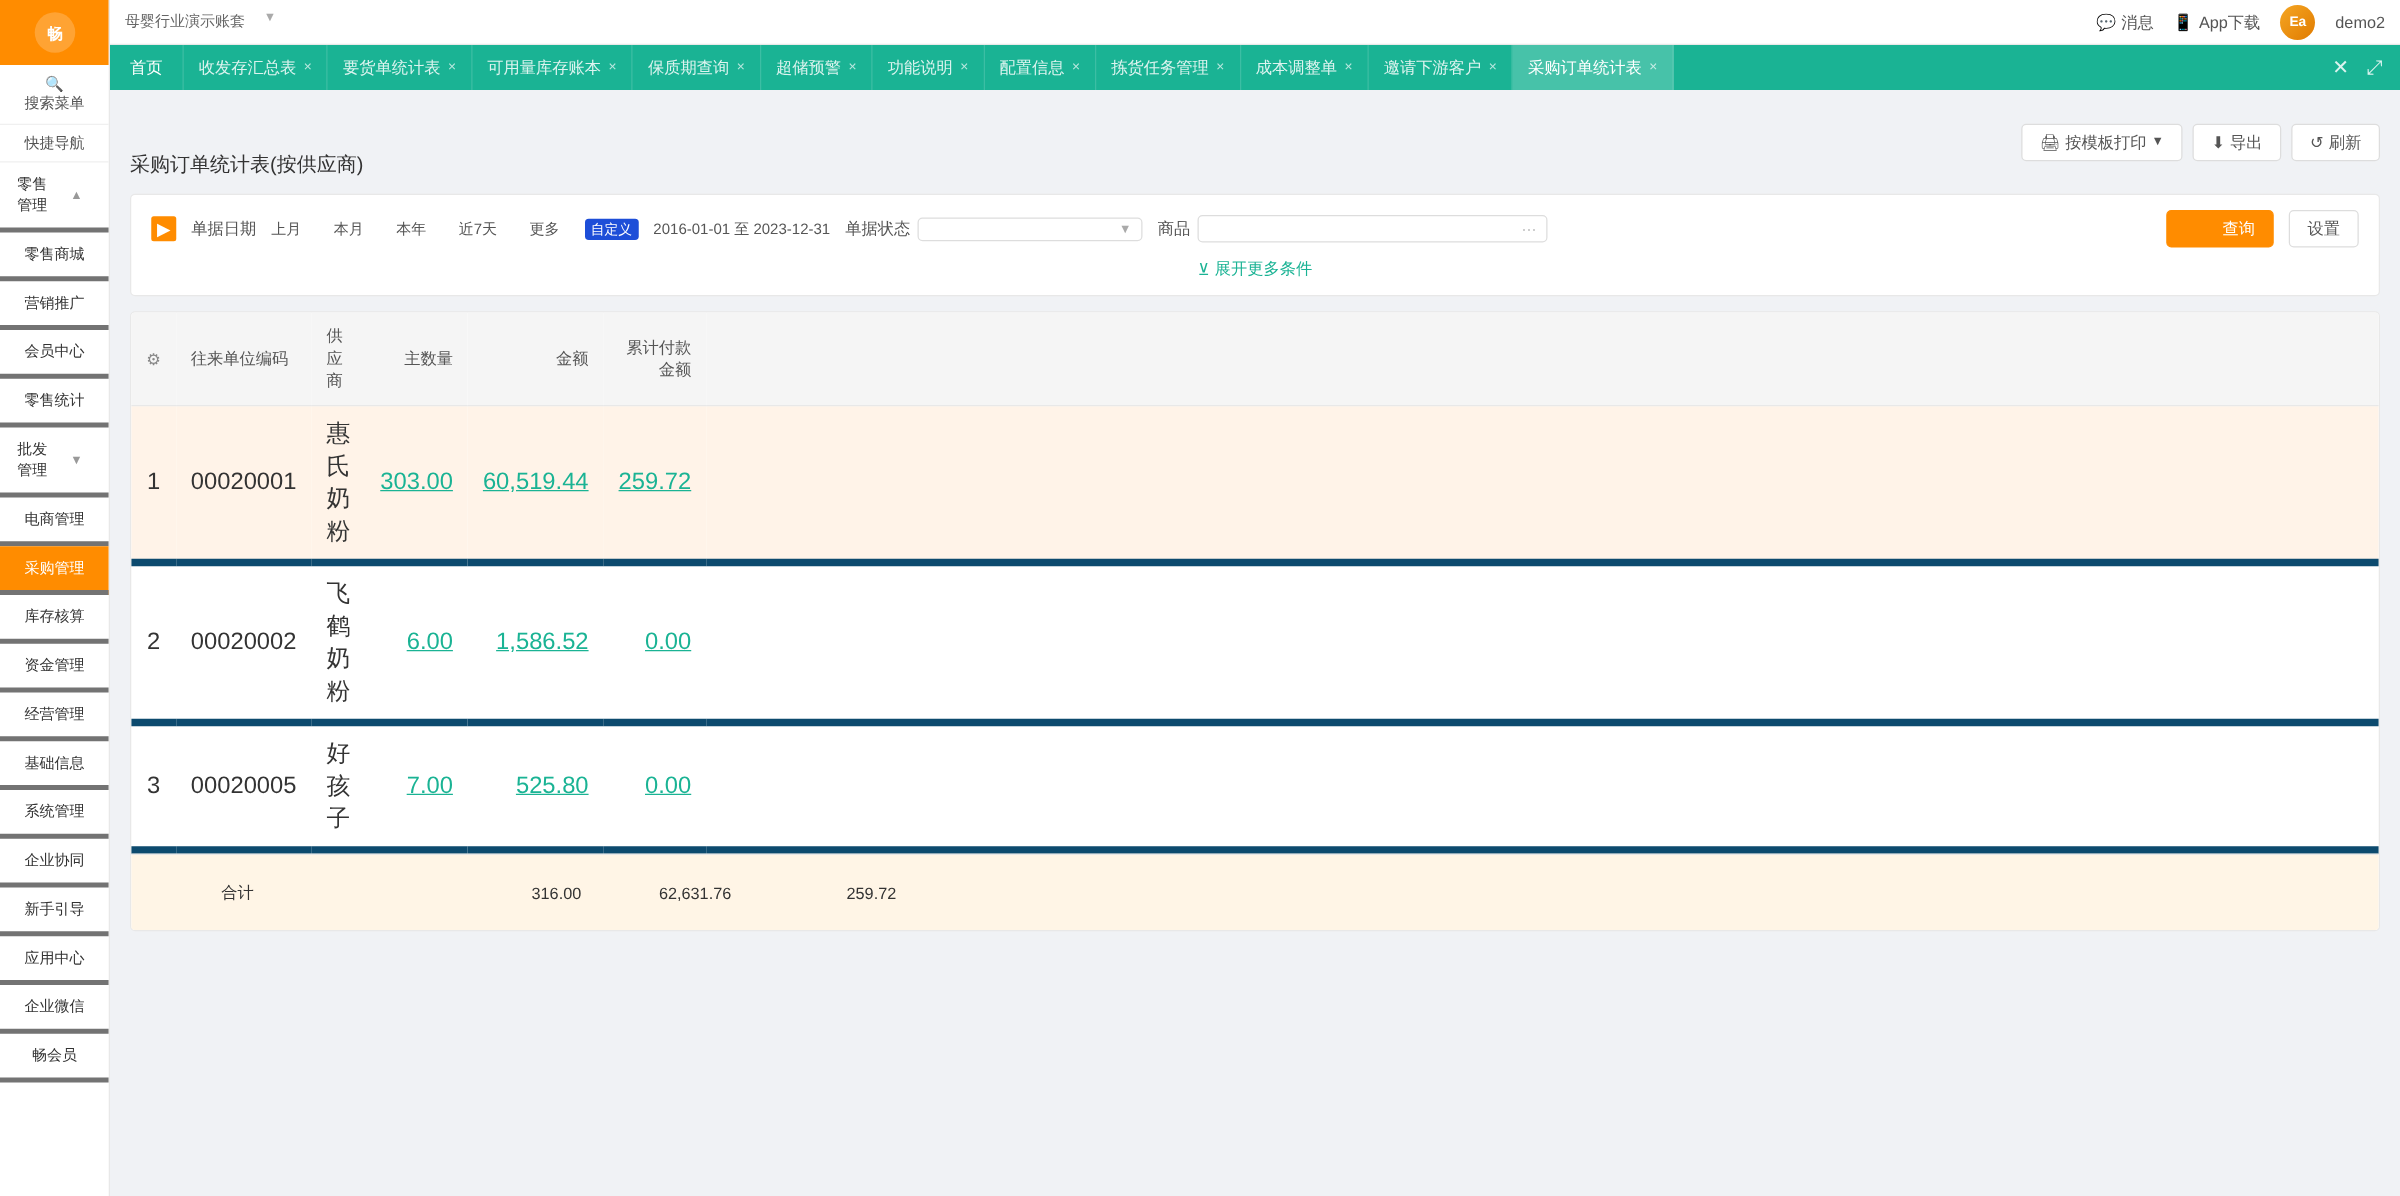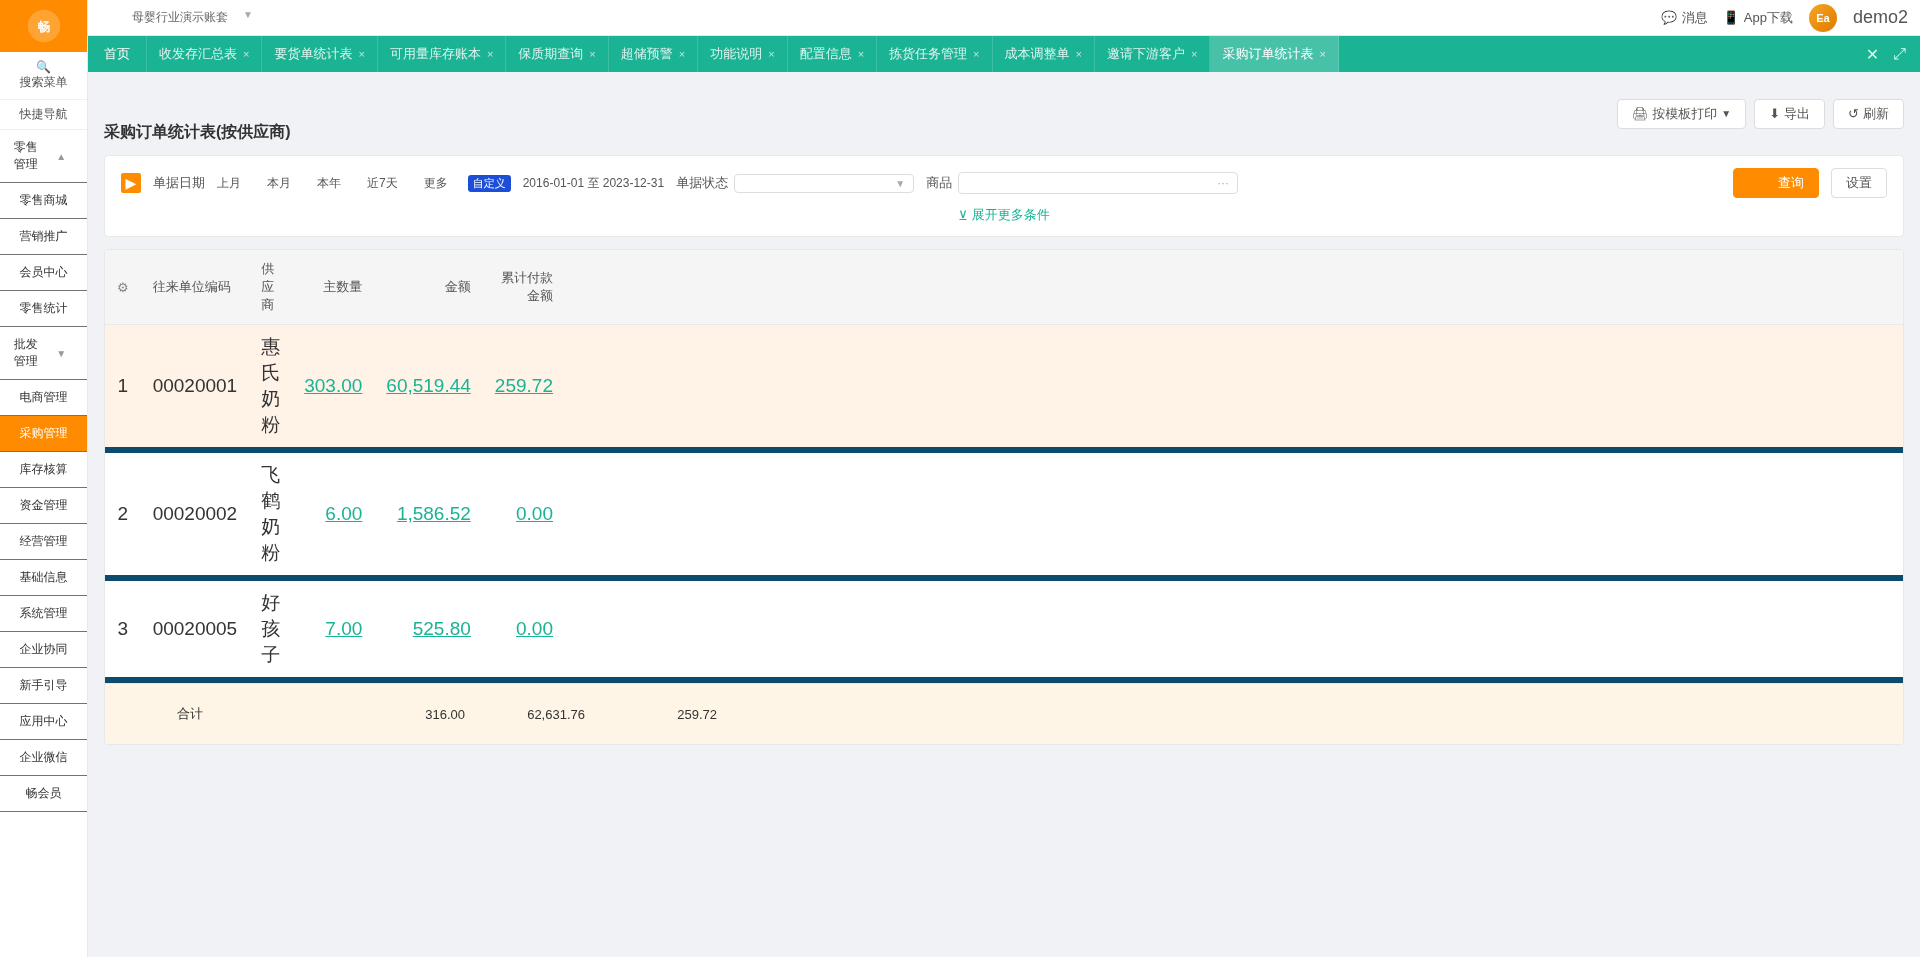--- a/index.html
+++ b/index.html
@@ -48,21 +48,21 @@
       color: #555;
       cursor: pointer;
       border-bottom: 1px solid #f0f0f0;
     }
     .sidebar-item {
       padding: 10px 4px;
       text-align: center;
       font-size: 12px;
       color: #333;
       cursor: pointer;
-      border-bottom: 1px solid #737373;
+      border-bottom: 4px solid #737373;
       display: flex;
       align-items: center;
       justify-content: center;
       padding: 9px 8px;
     }
     .sidebar-item.active { background: #ff8c00; color: #fff; }
     .sidebar-item span { flex: 1; text-align: center; }
     .sidebar-item .arrow { font-size: 10px; color: #999; }
 
     
@@ -81,21 +81,20 @@
       align-items: center;
       padding: 0 12px;
       height: 36px;
       flex-shrink: 0;
     }
     .topbar-title {
       font-size: 12px;
       color: #666;
       display: flex;
       gap: 15px;
-      margin-left: 32px;
     }
     .topbar-right {
       margin-left: auto;
       display: flex;
       align-items: center;
       gap: 16px;
       font-size: 13px;
       color: #555;
     }
     .topbar-right .msg { display: flex; align-items: center; gap: 4px; cursor: pointer; }
@@ -160,21 +159,21 @@
     }
 
     .page-header {
       display: flex;
       align-items: center;
       justify-content: space-between;
       margin-bottom: 12px;
     }
     .page-title {
       font-size: 16px;
-      font-weight: 700;
+      font-weight: 400;
       color: #333;
       margin-top: 38px;
     }
     .page-actions {
       display: flex;
       align-items: center;
       gap: 8px;
     }
     .btn {
       padding: 5px 14px;
@@ -443,21 +442,21 @@
         <span>💬</span>
         <span>消息</span>
       </div>
       <div class="app">
         <span>📱</span>
         <span>App下载</span>
       </div>
       <div class="user-avatar">
         <span>Ea</span>
       </div>
-      <span style="font-size:18px;color:#555;">demo2</span>
+      <span style="font-size:13px;color:#555;">demo2</span>
     </div>
   </div>
 
   <div class="nav-tabs">
     <div class="nav-tab nav-tab-home">
       <span>首页</span>
     </div>
     <div class="nav-tab">
       <span>收发存汇总表</span>
       <span class="close-btn">×</span>

